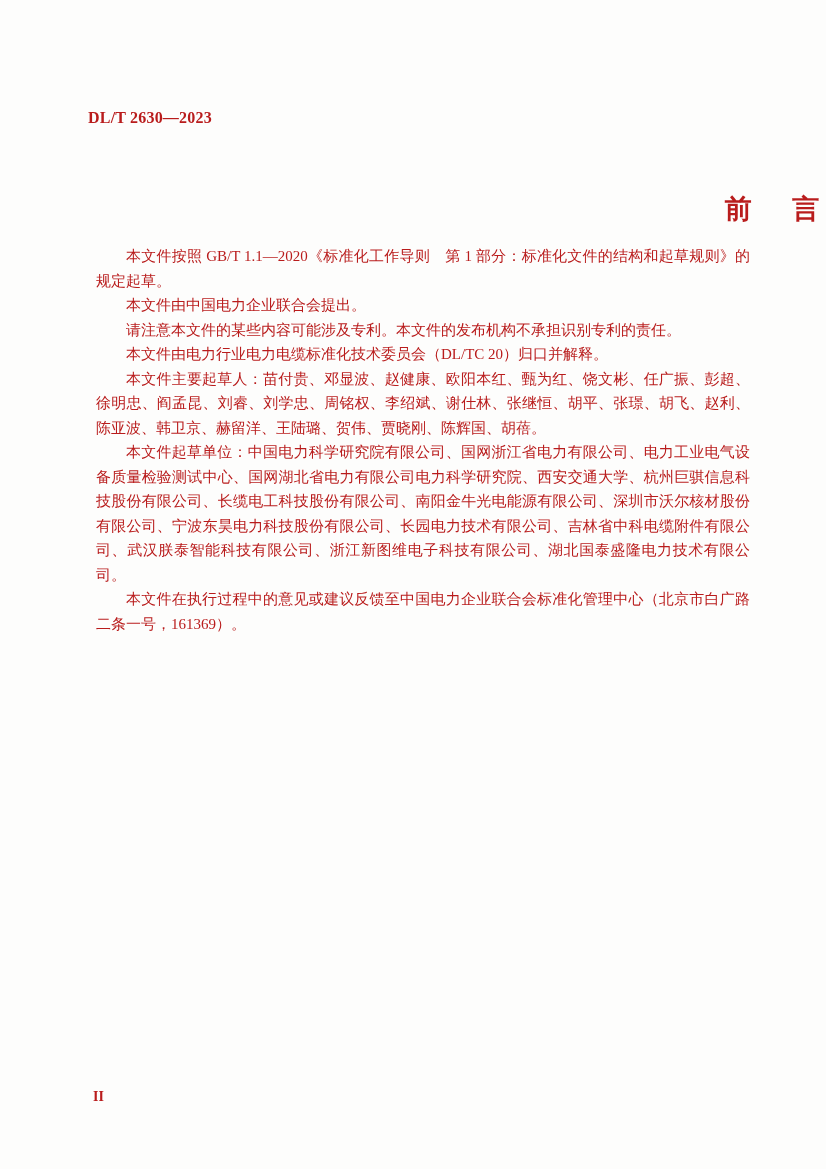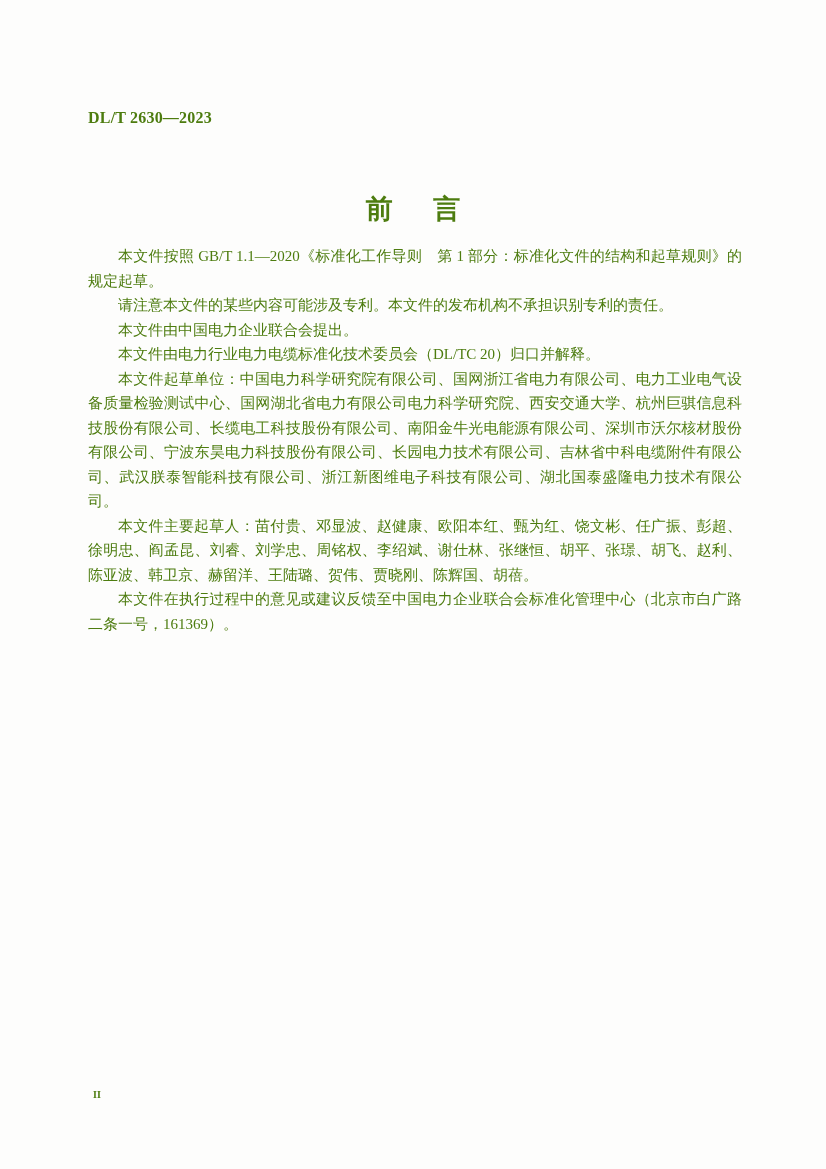--- a/index.html
+++ b/index.html
@@ -6,83 +6,83 @@
     margin: 0;
     padding: 0;
     background: #e8e8e8;
   }
   .page {
     position: relative;
     width: 826px;
     height: 1169px;
     margin: 0 auto;
     background: #fdfdfc;
-    color: #4d7c0f;
+    color: #b91c1c;
     font-family: "Liberation Serif", serif;
     overflow: hidden;
   }
   .doc-number {
     position: absolute;
     left: 88px;
     top: 109px;
     font-size: 16px;
     font-weight: bold;
     letter-spacing: 0.2px;
     font-family: "Liberation Serif", serif;
   }
   .page-title {
     position: absolute;
     left: 0;
     top: 173px;
     width: 100%;
-    text-align: center;
+    text-align: right;
     font-size: 27px;
     font-weight: bold;
     letter-spacing: 0.25em;
     text-indent: 0.25em;
     font-family: Liberation Mono, monospace;
   }
   .content {
     position: absolute;
-    left: 88px;
+    left: 96px;
     top: 244px;
     width: 654px;
     font-size: 15px;
     line-height: 24.5px;
     text-align: justify;
     font-family: "Liberation Serif", serif;
   }
   .content p {
     margin: 0;
     padding: 0;
     text-indent: 2em;
   }
   .page-number {
     position: absolute;
     left: 93px;
     top: 1089px;
-    font-size: 10px;
+    font-size: 14px;
     font-weight: bold;
     font-family: "Liberation Serif", serif;
   }
 </style>
 </head>
 <body>
 
 <div class="page">
 
   <div class="doc-number">DL/T 2630—2023</div>
 
   <h1 class="page-title">前　言</h1>
 
   <div class="content">
     <p>本文件按照 GB/T 1.1—2020《标准化工作导则　第 1 部分：标准化文件的结构和起草规则》的规定起草。</p>
+    <p>本文件由中国电力企业联合会提出。</p>
     <p>请注意本文件的某些内容可能涉及专利。本文件的发布机构不承担识别专利的责任。</p>
-    <p>本文件由中国电力企业联合会提出。</p>
     <p>本文件由电力行业电力电缆标准化技术委员会（DL/TC 20）归口并解释。</p>
+    <p>本文件主要起草人：苗付贵、邓显波、赵健康、欧阳本红、甄为红、饶文彬、任广振、彭超、徐明忠、阎孟昆、刘睿、刘学忠、周铭权、李绍斌、谢仕林、张继恒、胡平、张璟、胡飞、赵利、陈亚波、韩卫京、赫留洋、王陆璐、贺伟、贾晓刚、陈辉国、胡蓓。</p>
     <p>本文件起草单位：中国电力科学研究院有限公司、国网浙江省电力有限公司、电力工业电气设备质量检验测试中心、国网湖北省电力有限公司电力科学研究院、西安交通大学、杭州巨骐信息科技股份有限公司、长缆电工科技股份有限公司、南阳金牛光电能源有限公司、深圳市沃尔核材股份有限公司、宁波东昊电力科技股份有限公司、长园电力技术有限公司、吉林省中科电缆附件有限公司、武汉朕泰智能科技有限公司、浙江新图维电子科技有限公司、湖北国泰盛隆电力技术有限公司。</p>
-    <p>本文件主要起草人：苗付贵、邓显波、赵健康、欧阳本红、甄为红、饶文彬、任广振、彭超、徐明忠、阎孟昆、刘睿、刘学忠、周铭权、李绍斌、谢仕林、张继恒、胡平、张璟、胡飞、赵利、陈亚波、韩卫京、赫留洋、王陆璐、贺伟、贾晓刚、陈辉国、胡蓓。</p>
     <p>本文件在执行过程中的意见或建议反馈至中国电力企业联合会标准化管理中心（北京市白广路二条一号，161369）。</p>
   </div>
 
   <div class="page-number">II</div>
 
 </div>
 
 </body></html>

